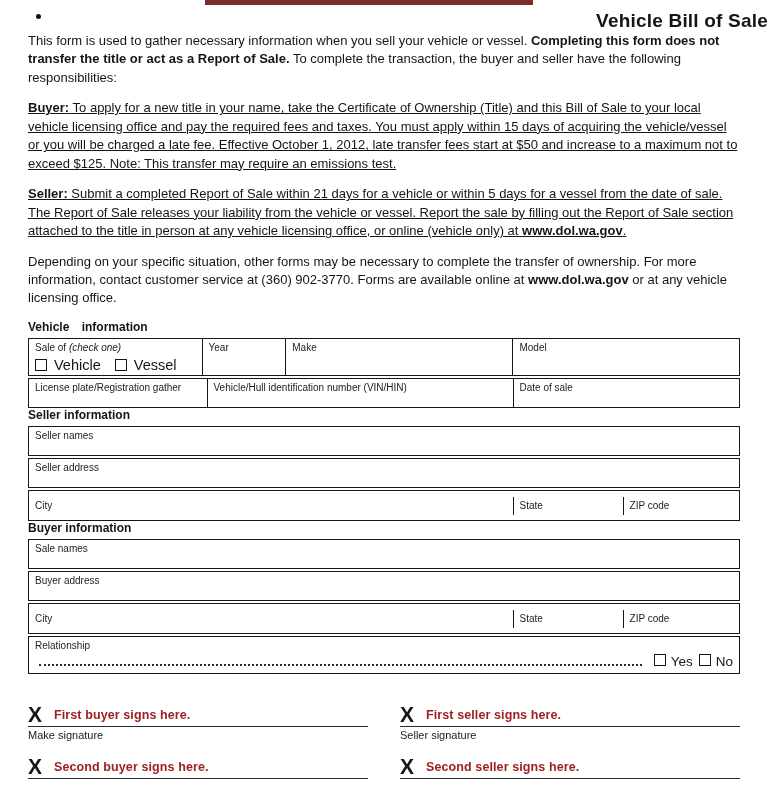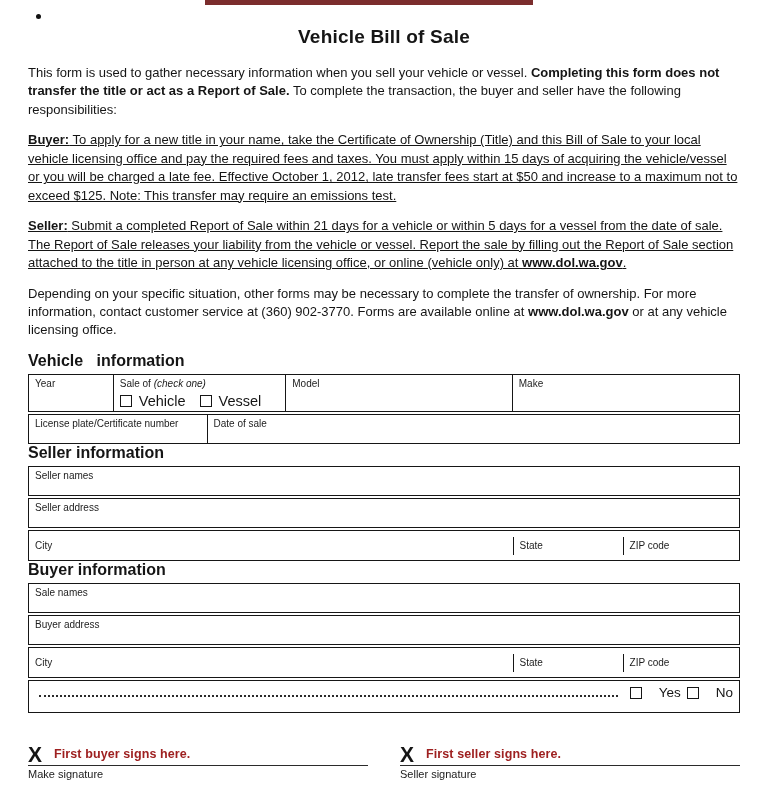--- a/index.html
+++ b/index.html
@@ -19,35 +19,35 @@
   }
   .top-banner{
     position:absolute;top:0;left:205px;width:328px;height:5px;
     background:var(--top-banner);
   }
   .bullet-dot{
     position:absolute;top:14px;left:36px;width:5px;height:5px;
     background:#111;border-radius:50%;
   }
   .title{
-    text-align:center;font-size:19px;font-weight:bold;
-    margin:16px;padding-top:10px;letter-spacing:0.2px;
+    text-align:right;font-size:19px;font-weight:bold;
+    margin:0;padding-top:10px;letter-spacing:0.2px;
   }
   .content{padding:0 28px;}
   p.body{
     font-size:13px;line-height:1.42;margin:0 0 12px;
     text-align:left;
   }
   .p-intro{margin-top:13px;}
   .p-indent{margin-left:32px;margin-right:4px;text-decoration:underline;}
   b{font-weight:bold;}
   i{font-style:italic;}
 
   h2.section-heading{
-    font-size:16px;font-weight:bold;margin:0 0 4px;
+    font-size:12px;font-weight:bold;margin:0 0 4px;
   }
   .vehicle-heading{word-spacing:9px;margin-top:14px;}
   .seller-heading{margin-top:16px;}
   .buyer-heading{margin-top:16px;}
 
   .tbl{width:712px;}
   .trow{
     display:flex;border:1px solid #161616;background:#fff;
     box-sizing:border-box;
   }
@@ -68,21 +68,21 @@
   .checkbox{
     width:12px;height:12px;border:1.5px solid #161616;
     display:inline-block;box-sizing:border-box;background:#fff;
     flex:0 0 auto;
   }
   .cb-label{margin:0 14px 0 7px;}
 
   .q-line{display:flex;align-items:flex-end;font-size:13.5px;margin-top:1px;padding-bottom:2px;}
   .q-text{white-space:nowrap;}
   .leaders{flex:1;border-bottom:2px dotted #2a2a2a;margin:0 6px 3px 4px;min-width:30px;}
-  .q-choice{display:flex;align-items:center;margin-left:6px;white-space:nowrap;gap:12px;}
+  .q-choice{display:flex;margin-left:6px;white-space:nowrap;}
   .q-choice .checkbox{margin-right:5px;}
 
   .sig-area{
     display:flex;justify-content:space-between;
     margin-top:28px;
   }
   .sig-col{width:340px;}
   .sig-block{margin-bottom:13px;}
   .sig-line{
     display:flex;align-items:flex-end;
@@ -113,42 +113,45 @@
 
     <p class="body p-indent"><b>Buyer:</b><span> To apply for a new title in your name, take the Certificate of Ownership (Title) and this Bill of Sale to your local vehicle licensing office and pay the required fees and taxes. You must apply within 15 days of acquiring the vehicle/vessel or you will be charged a late fee. Effective October 1, 2012, late transfer fees start at $50 and increase to a maximum not to exceed $125. Note: This transfer may require an emissions test.</span></p>
 
     <p class="body p-indent"><b>Seller:</b><span> Submit a completed Report of Sale within 21 days for a vehicle or within 5 days for a vessel from the date of sale. The Report of Sale releases your liability from the vehicle or vessel. Report the sale by filling out the Report of Sale section attached to the title in person at any vehicle licensing office, or online (vehicle only) at </span><b>www.dol.wa.gov</b><span>.</span></p>
 
     <p class="body"><span>Depending on your specific situation, other forms may be necessary to complete the transfer of ownership. For more information, contact customer service at (360) 902-3770. Forms are available online at </span><b>www.dol.wa.gov</b><span> or at any vehicle licensing office.</span></p>
 
     <h2 class="section-heading vehicle-heading">Vehicle information</h2>
     <div class="tbl">
       <div class="trow h34">
-        <div class="cell" style="width:11.8%">
-            <div class="lbl">Year</div>
-          </div>
         <div class="cell" style="width:24.3%">
           <div class="lbl"><span>Sale of </span><i>(check one)</i></div>
           <div class="cb-row">
             <span class="checkbox"></span>
             <span class="cb-label">Vehicle</span>
             <span class="checkbox"></span>
             <span class="cb-label">Vessel</span>
           </div>
         </div>
+        <div class="cell" style="width:11.8%">
+            <div class="lbl">Year</div>
+          </div>
+        <div class="cell" style="width:32.0%">
+            <div class="lbl">Make</div>
+          </div>
         <div class="cell" style="width:31.9%">
             <div class="lbl">Model</div>
           </div>
-        <div class="cell" style="width:32.0%">
-            <div class="lbl">Make</div>
-          </div>
       </div>
       <div class="trow h30">
         <div class="cell" style="width:25.0%">
-            <div class="lbl">License plate/Certificate number</div>
+            <div class="lbl">License plate/Registration gather</div>
+          </div>
+        <div class="cell" style="width:43.1%">
+            <div class="lbl">Vehicle/Hull identification number (VIN/HIN)</div>
           </div>
         <div class="cell" style="width:15.5%">
             <div class="lbl">Date of sale</div>
           </div>
       </div>
     </div>
 
     <h2 class="section-heading seller-heading">Seller information</h2>
     <div class="tbl">
       <div class="trow h30">
@@ -192,20 +195,21 @@
           </div>
         <div class="cell" style="width:15.5%">
             <div class="lbl">State</div>
           </div>
         <div class="cell" style="width:16.4%">
             <div class="lbl">ZIP code</div>
           </div>
       </div>
       <div class="trow h33">
         <div class="cell" style="width:100%">
+          <div class="lbl">Relationship</div>
           <div class="q-line">
             <span class="leaders"></span>
             <span class="q-choice">
               <span class="checkbox"></span>
               <span>Yes</span>
             </span>
             <span class="q-choice">
               <span class="checkbox"></span>
               <span>No</span>
             </span>

